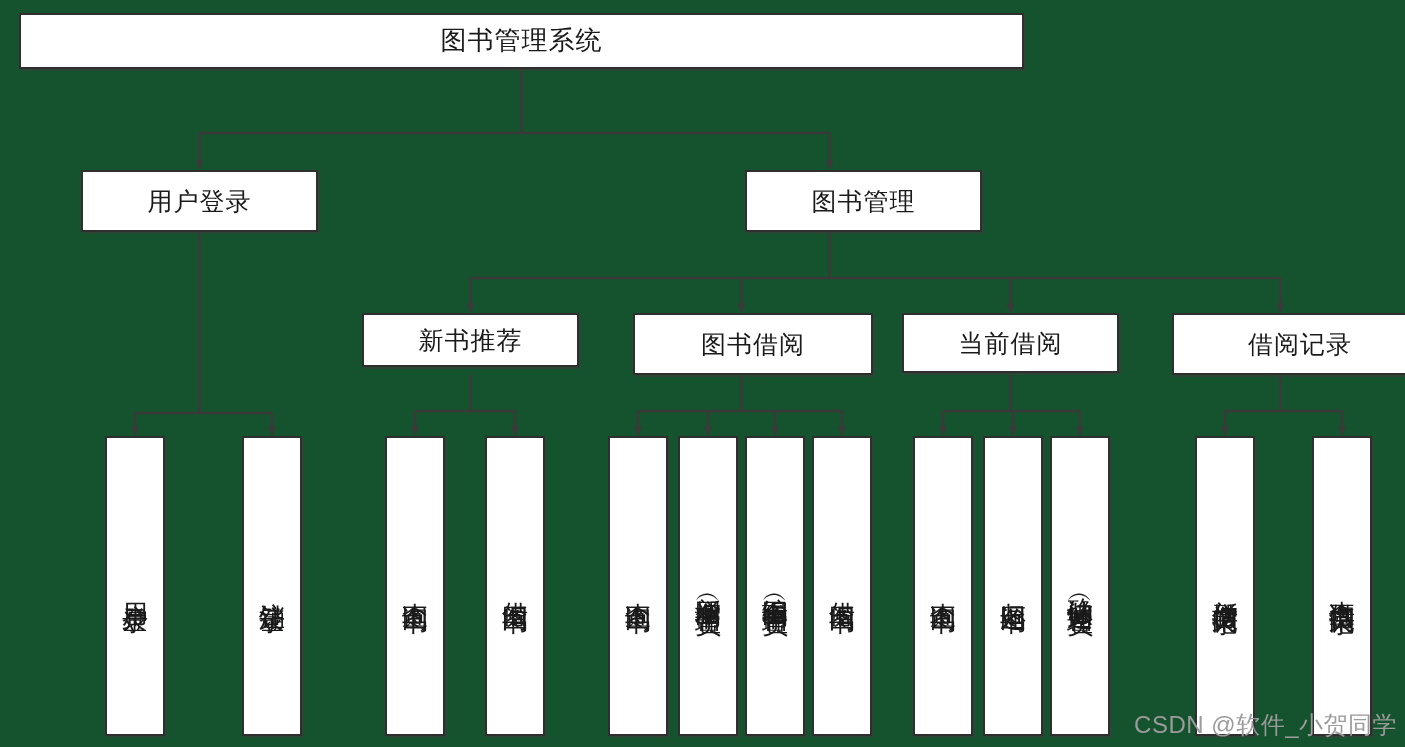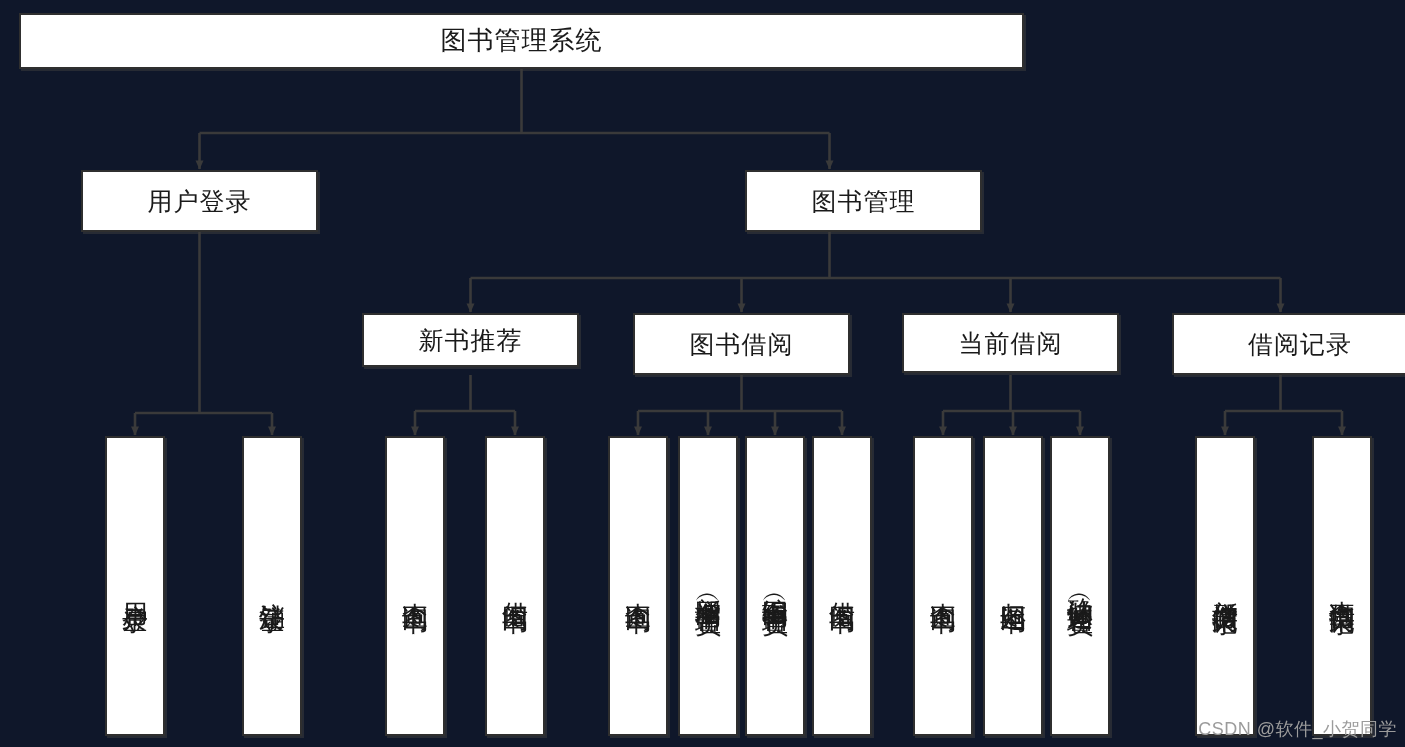--- a/index.html
+++ b/index.html
@@ -7,21 +7,21 @@
     padding: 0;
     background: #ffffff;
   }
   body {
     font-family: "Liberation Sans", "DejaVu Sans", sans-serif;
   }
   #canvas {
     position: relative;
     width: 1405px;
     height: 747px;
-    background: #0f172a;
+    background: #14532d;
     overflow: hidden;
   }
   #edges {
     position: absolute;
     left: 0;
     top: 0;
     width: 1405px;
     height: 747px;
     pointer-events: none;
   }
@@ -61,21 +61,21 @@
     text-orientation: upright;
     font-size: 26px;
     line-height: 1.12;
     letter-spacing: 2px;
     white-space: nowrap;
   }
   #watermark {
     position: absolute;
     right: 8px;
     bottom: 6px;
-    font-size: 18px;
+    font-size: 24px;
     color: #9b9b9b;
     letter-spacing: 0.5px;
     user-select: none;
   }
 </style>
 </head>
 <body>
 
 <div id="canvas">
   <svg id="edges" viewBox="0 0 1405 747">
@@ -126,21 +126,21 @@
       </div>
       <div class="node horiz" style="left: 81px; top: 170px; width: 237px; height: 62px;">
         <span class="node-label">用户登录</span>
       </div>
       <div class="node horiz" style="left: 745px; top: 170px; width: 237px; height: 62px;">
         <span class="node-label">图书管理</span>
       </div>
       <div class="node horiz" style="left: 362px; top: 313px; width: 217px; height: 54px;">
         <span class="node-label">新书推荐</span>
       </div>
-      <div class="node horiz" style="left: 633px; top: 313px; width: 217px; height: 62px;">
+      <div class="node horiz" style="left: 633px; top: 313px; width: 240px; height: 62px;">
         <span class="node-label">图书借阅</span>
       </div>
       <div class="node horiz" style="left: 902px; top: 313px; width: 217px; height: 60px;">
         <span class="node-label">当前借阅</span>
       </div>
       <div class="node horiz" style="left: 1172px; top: 313px; width: 256px; height: 62px;">
         <span class="node-label">借阅记录</span>
       </div>
       <div class="node vert" style="left: 105px; top: 436px; width: 60px; height: 300px;">
         <span class="node-label">用户登录</span>

